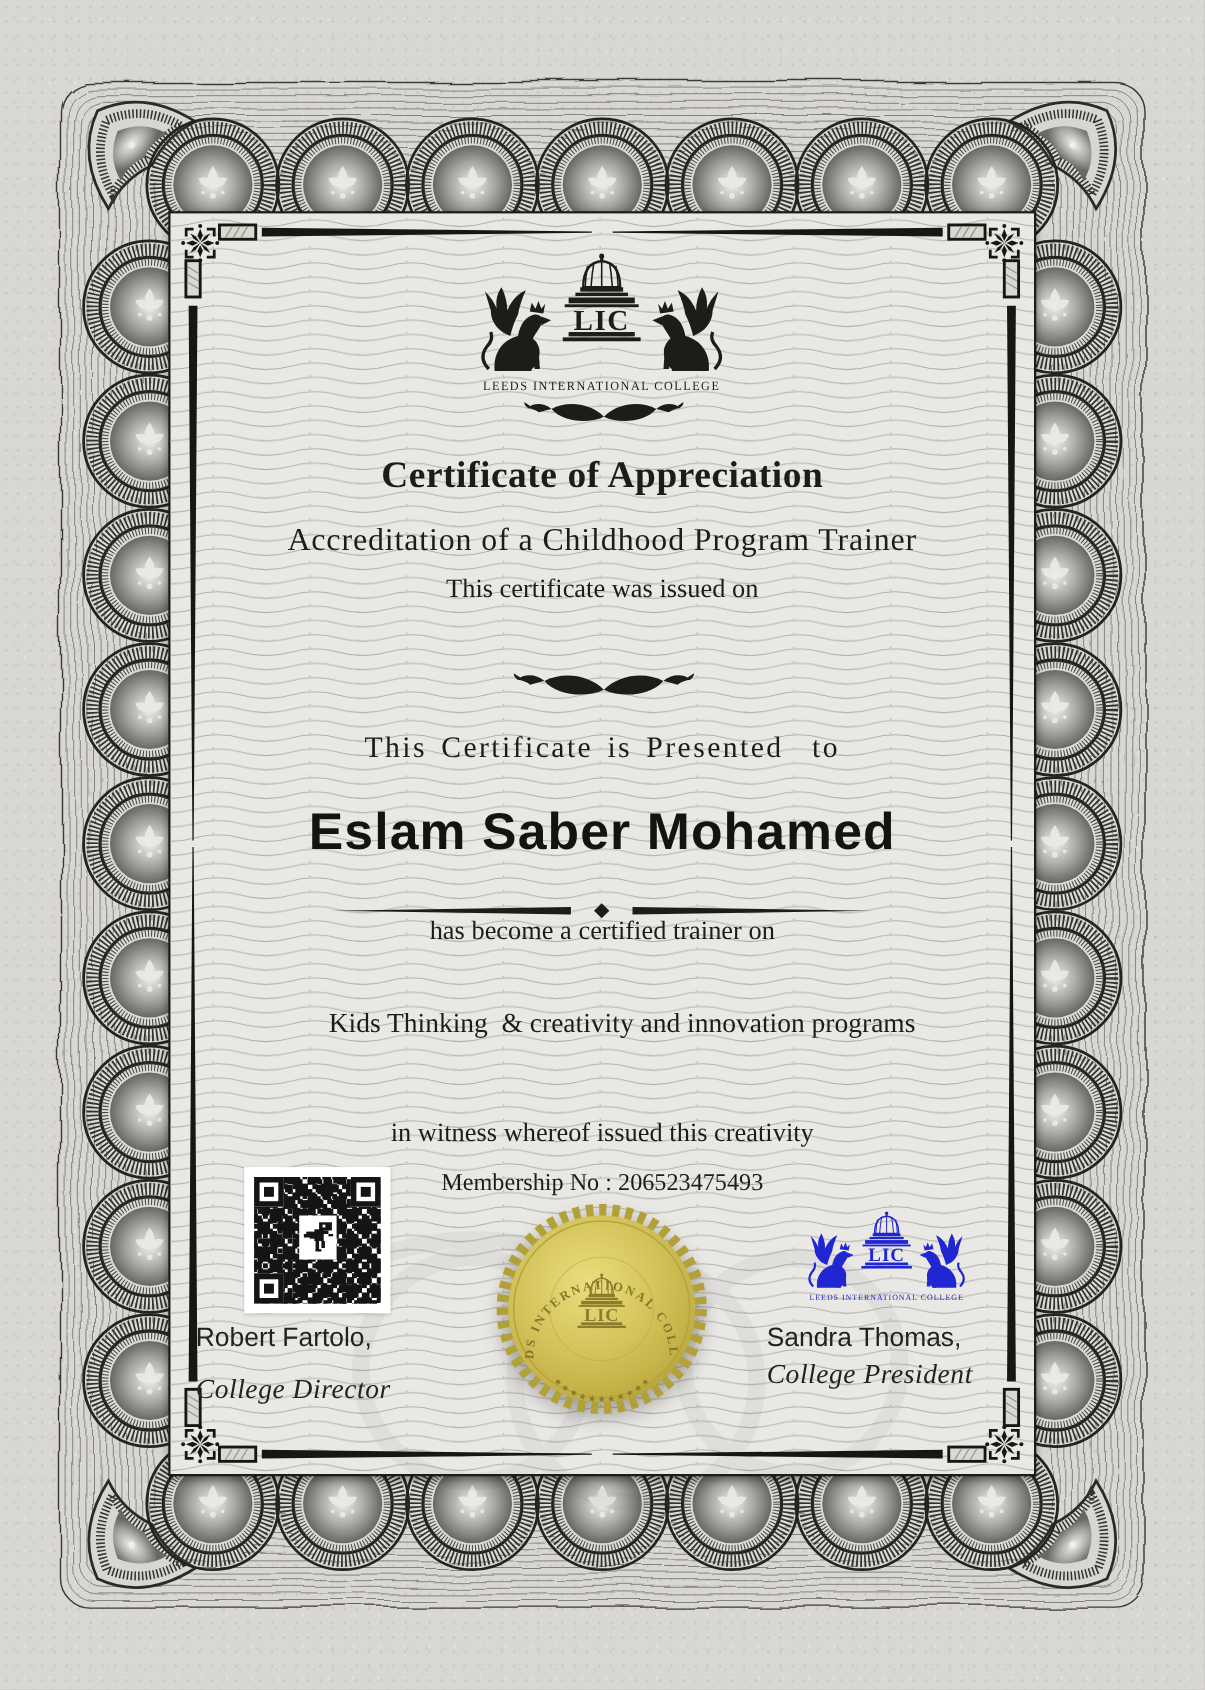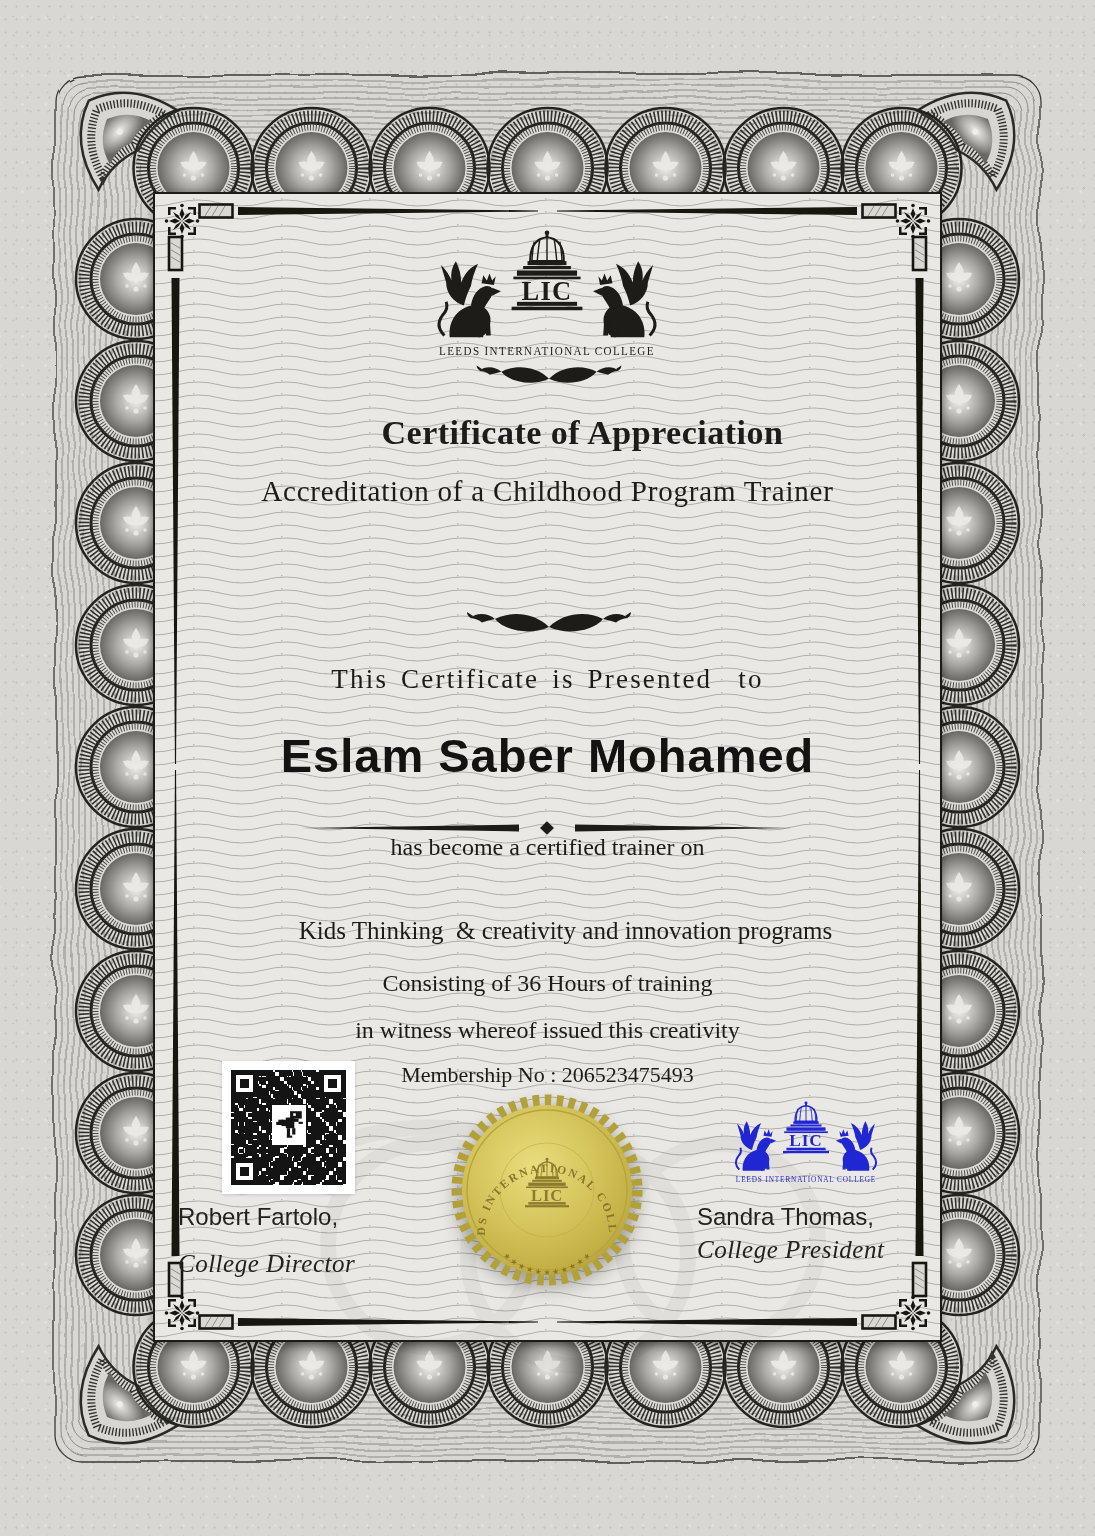--- a/index.html
+++ b/index.html
@@ -265,22 +265,23 @@
       <path d="M31,11 C24,5 13,4 6,10 C11,10.5 15,12 18,14.5 C22,13 27,12 31,11 Z"></path>
       <path d="M7,10 Q3,8 3,4 Q6,6 9,8 Z"></path>
     </g>
     <g fill="#1d1c19" transform="translate(170,0) scale(-1,1)">
       <path d="M85,19 C70,4 46,3 31,11 C42,24 68,27 85,19 Z"></path>
       <path d="M31,11 C24,5 13,4 6,10 C11,10.5 15,12 18,14.5 C22,13 27,12 31,11 Z"></path>
       <path d="M7,10 Q3,8 3,4 Q6,6 9,8 Z"></path>
     </g>
   </svg>
 
-  <div class="line title" style="top:413px;margin-left:35px;">Certificate of Appreciation</div>
+  <div class="line title" style="top:413px;">Certificate of Appreciation</div>
   <div class="line subtitle" style="top:474px;">Accreditation of a Childhood Program Trainer</div>
+  <div class="line issued" style="top:522px;">This certificate was issued on</div>
 
   <svg class="fl" style="left:464px;top:608px;" width="170" height="34" viewBox="0 0 170 34">
     <g fill="#1d1c19">
       <path d="M85,19 C70,4 46,3 31,11 C42,24 68,27 85,19 Z"></path>
       <path d="M31,11 C24,5 13,4 6,10 C11,10.5 15,12 18,14.5 C22,13 27,12 31,11 Z"></path>
       <path d="M7,10 Q3,8 3,4 Q6,6 9,8 Z"></path>
     </g>
     <g fill="#1d1c19" transform="translate(170,0) scale(-1,1)">
       <path d="M85,19 C70,4 46,3 31,11 C42,24 68,27 85,19 Z"></path>
       <path d="M31,11 C24,5 13,4 6,10 C11,10.5 15,12 18,14.5 C22,13 27,12 31,11 Z"></path>
@@ -292,21 +293,20 @@
   <div class="line presented" style="top:664px;">This Certificate is Presented  to</div>
 
   <svg class="fl" style="left:297px;top:818px;" width="500" height="20" viewBox="0 0 500 20">
     <path d="M4,10 L222,6.6 L222,13.4 Z" fill="#1d1c19"></path>
     <path d="M496,10 L278,6.6 L278,13.4 Z" fill="#1d1c19"></path>
     <path d="M250,3.2 L257,10 L250,16.8 L243,10 Z" fill="#1d1c19"></path>
   </svg>
 
   <div class="line bodyline" style="top:833px;">has become a certified trainer on</div>
   <div class="line kids" style="top:916px;">Kids Thinking  &amp; creativity and innovation programs</div>
-  <div class="line bodyline" style="top:969px;">Consisting of 36 Hours of training</div>
   <div class="line bodyline" style="top:1016px;">in witness whereof issued this creativity</div>
   <div class="line membership" style="top:1062px;">Membership No : 206523475493</div>
 
   <div class="qr">
     <div class="qr-inner"></div>
     <div class="qr-f" style="left:9px;top:9px;">
         <i></i>
       </div>
     <div class="qr-f" style="right:9px;top:9px;">
         <i></i>

